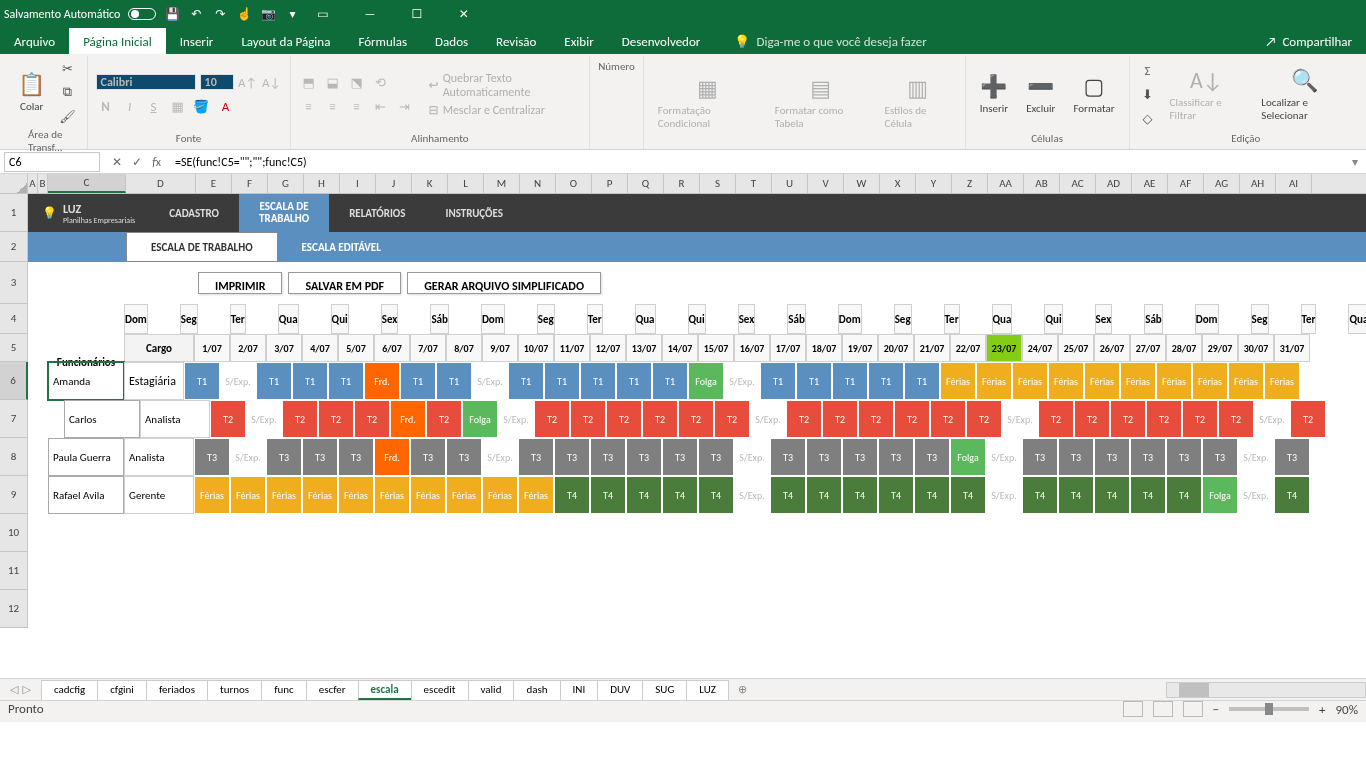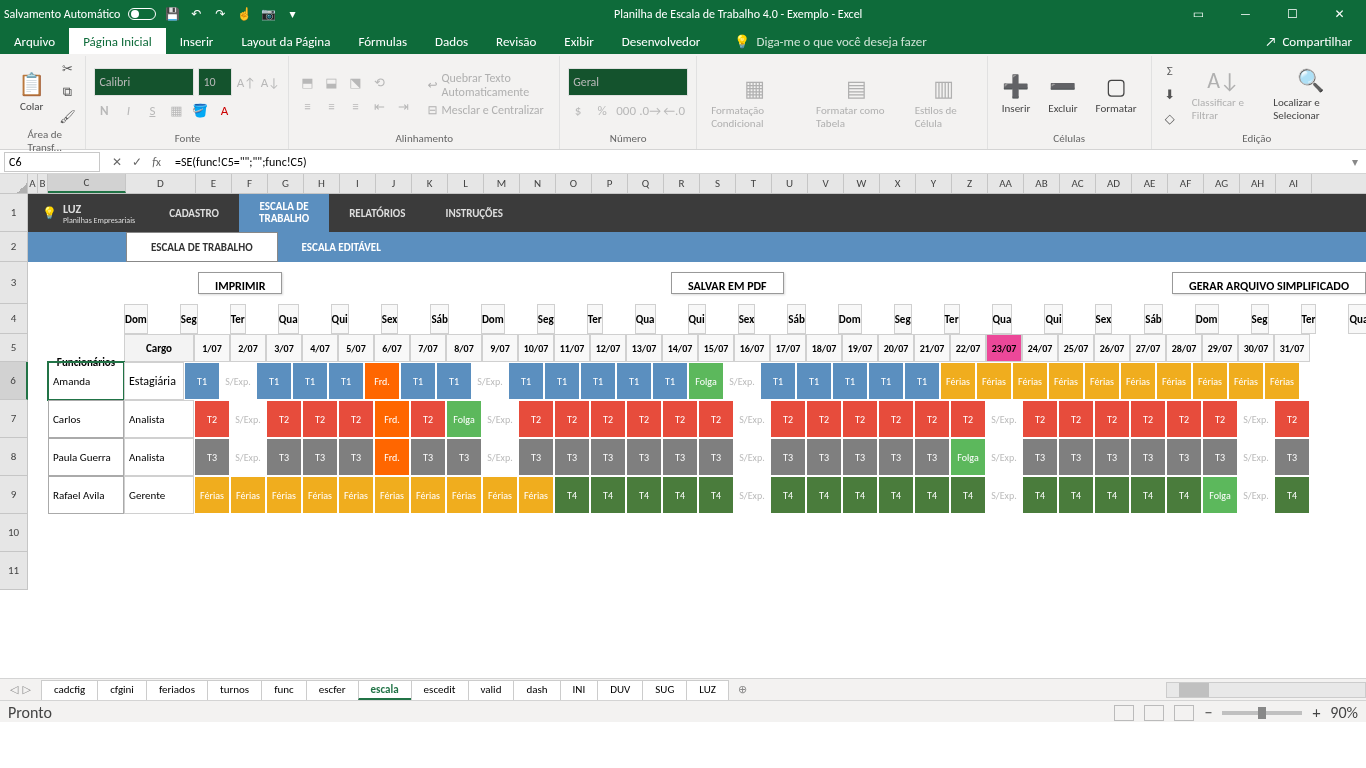--- a/index.html
+++ b/index.html
@@ -26,21 +26,21 @@
 
 .ribbon { background: #f3f2f1; border-bottom: 1px solid #d4d4d4; height: 96px; display: flex; padding: 2px 4px 0 4px; }
 .rgroup { border-right: 1px solid #e1e1e1; padding: 2px 8px; display: flex; flex-direction: column; }
 .rgroup .body { flex: 1; display: flex; align-items: center; gap: 6px; }
 .rgroup .label { text-align: center; color: #666; font-size: 11px; padding: 2px 0; }
 .bigbtn { display: flex; flex-direction: column; align-items: center; gap: 2px; color: #444; font-size: 11px; padding: 2px 6px; cursor: pointer; }
 .bigbtn .ico { font-size: 22px; }
 .bigbtn.disabled { color: #b0b0b0; }
 .smallrow { display: flex; gap: 4px; align-items: center; }
 .fontbox { display: flex; flex-direction: column; gap: 4px; }
-.combo { border: 1px solid #c8c8c8; background: #14532d; height: 28px; padding: 0 4px; font-size: 12px; display: flex; align-items: center; }
+.combo { border: 1px solid #c8c8c8; background: #0c4a6e; height: 16px; padding: 0 4px; font-size: 12px; display: flex; align-items: center; font-weight: bold; }
 .iconbtn { width: 20px; height: 20px; display: inline-flex; align-items: center; justify-content: center; color: #555; cursor: pointer; font-size: 13px; }
 .iconbtn.disabled, .combo.disabled { color: #b8b8b8; border-color: #e0e0e0; }
 
 
 .fbar-row { display: flex; border-bottom: 1px solid #d4d4d4; height: 24px; align-items: center; background: #fff; }
 .namebox { width: 96px; border: 1px solid #c8c8c8; margin: 2px 4px; height: 20px; padding: 0 4px; font-size: 12px; }
 .fx-icons { display: flex; gap: 10px; padding: 0 8px; color: #666; }
 .fbar { flex: 1; padding: 0 6px; font-size: 12px; }
 
 
@@ -59,62 +59,61 @@
 .sheet-nav { background: #3b3b3b; color: #ddd; height: 38px; display: flex; align-items: center; }
 .luz-logo { padding: 0 14px; font-weight: bold; display: flex; align-items: center; gap: 6px; font-size: 12px; }
 .luz-sub { font-size: 8px; font-weight: normal; line-height: 1; }
 .navitem { padding: 0 20px; height: 100%; display: flex; align-items: center; justify-content: center; font-size: 11px; font-weight: bold; cursor: pointer; text-align: center; }
 .navitem.active { background: #5b8fbf; color: #fff; }
 
 .subnav { background: #5b8fbf; height: 30px; display: flex; align-items: center; }
 .subtab { padding: 0 24px; height: 100%; display: flex; align-items: center; font-size: 11px; font-weight: bold; cursor: pointer; color: #fff; }
 .subtab.active { background: #fff; color: #333; border: 1px solid #888; }
 
-.action-row { padding: 10px 0 10px 170px; display: flex; gap: 24px; justify-content: space-between; }
+.action-row { padding: 10px 0 10px 170px; display: flex; gap: 6px; }
 .actbtn { border: 1px solid #999; background: #fff; padding: 6px 16px; font-size: 12px; font-weight: bold; cursor: pointer; box-shadow: 1px 1px 2px rgba(0,0,0,0.15); }
 
 .c-T1 { background: #5b8fbf; color: #fff; }
 .c-T2 { background: #e74c3c; color: #fff; }
 .c-T3 { background: #7f7f7f; color: #fff; }
 .c-T4 { background: #4a7c3c; color: #fff; }
 .c-Frd { background: #ff6600; color: #fff; }
 .c-Folga { background: #5cb85c; color: #fff; }
 .c-Ferias { background: #f0ad1e; color: #fff; font-size: 10px; }
 .c-SExp { background: #fff; color: #bbb; font-size: 10px; }
 
 
 .sheettabs { height: 22px; border-top: 1px solid #d4d4d4; display: flex; align-items: center; background: #f3f2f1; font-size: 11px; }
 .tabnav { display: flex; gap: 4px; padding: 0 10px; color: #888; }
 .stab { padding: 2px 12px; border: 1px solid #ccc; border-bottom: none; background: #fff; cursor: pointer; margin-right: -1px; }
 .stab.active { color: #217346; font-weight: bold; border-bottom: 2px solid #217346; }
 .hscroll { margin-left: auto; width: 200px; height: 16px; background: #e8e8e8; border: 1px solid #ccc; position: relative; }
 .hscroll .thumb { position: absolute; left: 12px; width: 30px; top: 0; bottom: 0; background: #c0c0c0; }
 
 
-.statusbar { height: 22px; background: #f3f2f1; border-top: 1px solid #d4d4d4; display: flex; align-items: flex-end; font-size: 16px; padding: 0 8px; color: #444; }
+.statusbar { height: 22px; background: #f3f2f1; border-top: 1px solid #d4d4d4; display: flex; align-items: flex-start; font-size: 13px; padding: 0 8px; color: #444; }
 .statusbar .right { margin-left: auto; display: flex; align-items: center; gap: 10px; }
 .zoom-slider { width: 80px; height: 4px; background: #c0c0c0; position: relative; }
 .zoom-slider::after { content:""; position:absolute; width:8px; height:12px; background:#888; top:-4px; left:36px; }
 .viewbtn { width: 20px; height: 16px; border: 1px solid #bbb; display: inline-block; }
 </style>
 </head>
 <body>
 
 <div class="titlebar">
   <div class="left">
     <span>Salvamento Automático</span>
     <span class="toggle"></span>
     <span class="qat-icon">💾</span>
     <span class="qat-icon">↶</span>
     <span class="qat-icon">↷</span>
     <span class="qat-icon">☝</span>
     <span class="qat-icon">📷</span>
     <span class="qat-icon">▾</span>
   </div>
-  <div class="center">Planilha de Escala de Trabalho 4.0 - Exemplo  -  Excel</div>
   <div class="right">
     <div class="winbtn">▭</div>
     <div class="winbtn">—</div>
     <div class="winbtn">☐</div>
     <div class="winbtn">✕</div>
   </div>
 </div>
 
 <div class="ribbon-tabs">
   <div class="ribbon-tab file">Arquivo</div>
@@ -207,32 +206,20 @@
         <div class="smallrow disabled" style="color:#b0b0b0">
           <span>⊟</span>
           <span>Mesclar e Centralizar</span>
         </div>
       </div>
     </div>
     <div class="label">Alinhamento</div>
   </div>
 
   <div class="rgroup">
-    <div class="body">
-      <div class="fontbox">
-        <div class="combo disabled" style="width:120px">Geral</div>
-        <div class="smallrow">
-          <span class="iconbtn disabled">$</span>
-          <span class="iconbtn disabled">%</span>
-          <span class="iconbtn disabled">000</span>
-          <span class="iconbtn disabled">.0→</span>
-          <span class="iconbtn disabled">←.0</span>
-        </div>
-      </div>
-    </div>
     <div class="label">Número</div>
   </div>
 
   <div class="rgroup">
     <div class="body">
       <div class="bigbtn disabled">
           <span class="ico">▦</span>
           <span>Formatação Condicional</span>
         </div>
       <div class="bigbtn disabled">
@@ -433,21 +420,21 @@
             <div style="width: 36px; border: 1px solid rgb(208, 208, 208); display: flex; align-items: center; justify-content: center; font-size: 10px; font-weight: bold; background: rgb(248, 248, 248);">13/07</div>
             <div style="width: 36px; border: 1px solid rgb(208, 208, 208); display: flex; align-items: center; justify-content: center; font-size: 10px; font-weight: bold; background: rgb(248, 248, 248);">14/07</div>
             <div style="width: 36px; border: 1px solid rgb(208, 208, 208); display: flex; align-items: center; justify-content: center; font-size: 10px; font-weight: bold; background: rgb(248, 248, 248);">15/07</div>
             <div style="width: 36px; border: 1px solid rgb(208, 208, 208); display: flex; align-items: center; justify-content: center; font-size: 10px; font-weight: bold; background: rgb(248, 248, 248);">16/07</div>
             <div style="width: 36px; border: 1px solid rgb(208, 208, 208); display: flex; align-items: center; justify-content: center; font-size: 10px; font-weight: bold; background: rgb(248, 248, 248);">17/07</div>
             <div style="width: 36px; border: 1px solid rgb(208, 208, 208); display: flex; align-items: center; justify-content: center; font-size: 10px; font-weight: bold; background: rgb(248, 248, 248);">18/07</div>
             <div style="width: 36px; border: 1px solid rgb(208, 208, 208); display: flex; align-items: center; justify-content: center; font-size: 10px; font-weight: bold; background: rgb(248, 248, 248);">19/07</div>
             <div style="width: 36px; border: 1px solid rgb(208, 208, 208); display: flex; align-items: center; justify-content: center; font-size: 10px; font-weight: bold; background: rgb(248, 248, 248);">20/07</div>
             <div style="width: 36px; border: 1px solid rgb(208, 208, 208); display: flex; align-items: center; justify-content: center; font-size: 10px; font-weight: bold; background: rgb(248, 248, 248);">21/07</div>
             <div style="width: 36px; border: 1px solid rgb(208, 208, 208); display: flex; align-items: center; justify-content: center; font-size: 10px; font-weight: bold; background: rgb(248, 248, 248);">22/07</div>
-            <div style="width: 36px; border: 1px solid rgb(208, 208, 208); display: flex; align-items: center; justify-content: center; font-size: 10px; font-weight: bold; background: #ec4899;">23/07</div>
+            <div style="width: 36px; border: 1px solid rgb(208, 208, 208); display: flex; align-items: center; justify-content: center; font-size: 10px; font-weight: bold; background: #84cc16;">23/07</div>
             <div style="width: 36px; border: 1px solid rgb(208, 208, 208); display: flex; align-items: center; justify-content: center; font-size: 10px; font-weight: bold; background: rgb(248, 248, 248);">24/07</div>
             <div style="width: 36px; border: 1px solid rgb(208, 208, 208); display: flex; align-items: center; justify-content: center; font-size: 10px; font-weight: bold; background: rgb(248, 248, 248);">25/07</div>
             <div style="width: 36px; border: 1px solid rgb(208, 208, 208); display: flex; align-items: center; justify-content: center; font-size: 10px; font-weight: bold; background: rgb(248, 248, 248);">26/07</div>
             <div style="width: 36px; border: 1px solid rgb(208, 208, 208); display: flex; align-items: center; justify-content: center; font-size: 10px; font-weight: bold; background: rgb(248, 248, 248);">27/07</div>
             <div style="width: 36px; border: 1px solid rgb(208, 208, 208); display: flex; align-items: center; justify-content: center; font-size: 10px; font-weight: bold; background: rgb(248, 248, 248);">28/07</div>
             <div style="width: 36px; border: 1px solid rgb(208, 208, 208); display: flex; align-items: center; justify-content: center; font-size: 10px; font-weight: bold; background: rgb(248, 248, 248);">29/07</div>
             <div style="width: 36px; border: 1px solid rgb(208, 208, 208); display: flex; align-items: center; justify-content: center; font-size: 10px; font-weight: bold; background: rgb(248, 248, 248);">30/07</div>
             <div style="width: 36px; border: 1px solid rgb(208, 208, 208); display: flex; align-items: center; justify-content: center; font-size: 10px; font-weight: bold; background: rgb(248, 248, 248);">31/07</div>
           </div>
         </div>
@@ -488,21 +475,21 @@
             <div class="c-Ferias" style="width: 36px; border: 1px solid rgb(255, 255, 255); display: flex; align-items: center; justify-content: center; font-size: 10px;">Férias</div>
             <div class="c-Ferias" style="width: 36px; border: 1px solid rgb(255, 255, 255); display: flex; align-items: center; justify-content: center; font-size: 10px;">Férias</div>
             <div class="c-Ferias" style="width: 36px; border: 1px solid rgb(255, 255, 255); display: flex; align-items: center; justify-content: center; font-size: 10px;">Férias</div>
             <div class="c-Ferias" style="width: 36px; border: 1px solid rgb(255, 255, 255); display: flex; align-items: center; justify-content: center; font-size: 10px;">Férias</div>
             <div class="c-Ferias" style="width: 36px; border: 1px solid rgb(255, 255, 255); display: flex; align-items: center; justify-content: center; font-size: 10px;">Férias</div>
           </div>
         </div>
       </div>
       <div class="gridrow" style="height: 38px;">
         <div class="rowhdr">7</div>
-        <div class="content" style="position: relative; width: 1318px;">
+        <div class="content" style="position: relative; width: 1318px; margin-left: 16px;">
           <div style="display: flex; width: 100%; height: 100%;">
             <div style="width: 20px;"></div>
             <div style="width: 76px; border: 1px solid rgb(170, 170, 170); padding: 2px 4px; font-size: 11px; display: flex; align-items: center;">Carlos</div>
             <div style="width: 70px; border: 1px solid rgb(208, 208, 208); padding: 2px 4px; font-size: 11px; display: flex; align-items: center;">Analista</div>
             <div class="c-T2" style="width: 36px; border: 1px solid rgb(255, 255, 255); display: flex; align-items: center; justify-content: center; font-size: 10px;">T2</div>
             <div class="c-SExp" style="width: 36px; border: 1px solid rgb(255, 255, 255); display: flex; align-items: center; justify-content: center; font-size: 10px;">S/Exp.</div>
             <div class="c-T2" style="width: 36px; border: 1px solid rgb(255, 255, 255); display: flex; align-items: center; justify-content: center; font-size: 10px;">T2</div>
             <div class="c-T2" style="width: 36px; border: 1px solid rgb(255, 255, 255); display: flex; align-items: center; justify-content: center; font-size: 10px;">T2</div>
             <div class="c-T2" style="width: 36px; border: 1px solid rgb(255, 255, 255); display: flex; align-items: center; justify-content: center; font-size: 10px;">T2</div>
             <div class="c-Frd" style="width: 36px; border: 1px solid rgb(255, 255, 255); display: flex; align-items: center; justify-content: center; font-size: 10px;">Frd.</div>
@@ -615,20 +602,24 @@
             <div class="c-T4" style="width: 36px; border: 1px solid rgb(255, 255, 255); display: flex; align-items: center; justify-content: center; font-size: 10px;">T4</div>
           </div>
         </div>
       </div>
       <div class="gridrow" style="height: 38px;">
         <div class="rowhdr">10</div>
         <div class="content" style="position: relative; width: 1318px;"></div>
       </div>
       <div class="gridrow" style="height: 38px;">
         <div class="rowhdr">11</div>
+        <div class="content" style="position: relative; width: 1318px;"></div>
+      </div>
+      <div class="gridrow" style="height: 38px;">
+        <div class="rowhdr">12</div>
         <div class="content" style="position: relative; width: 1318px;"></div>
       </div>
     </div>
 </div>
 
 <div class="sheettabs">
   <div class="tabnav">
     <span>◁</span>
     <span>▷</span>
   </div>

